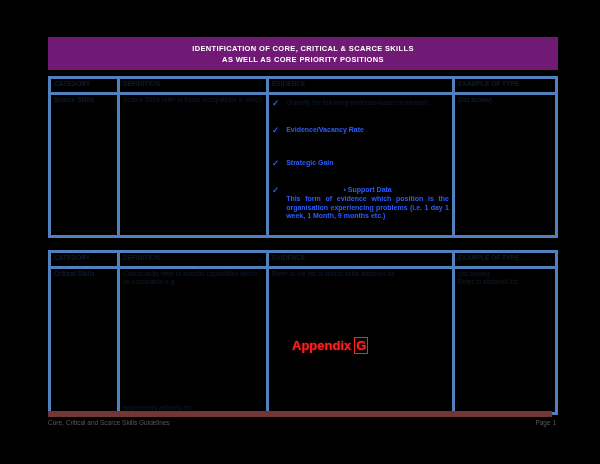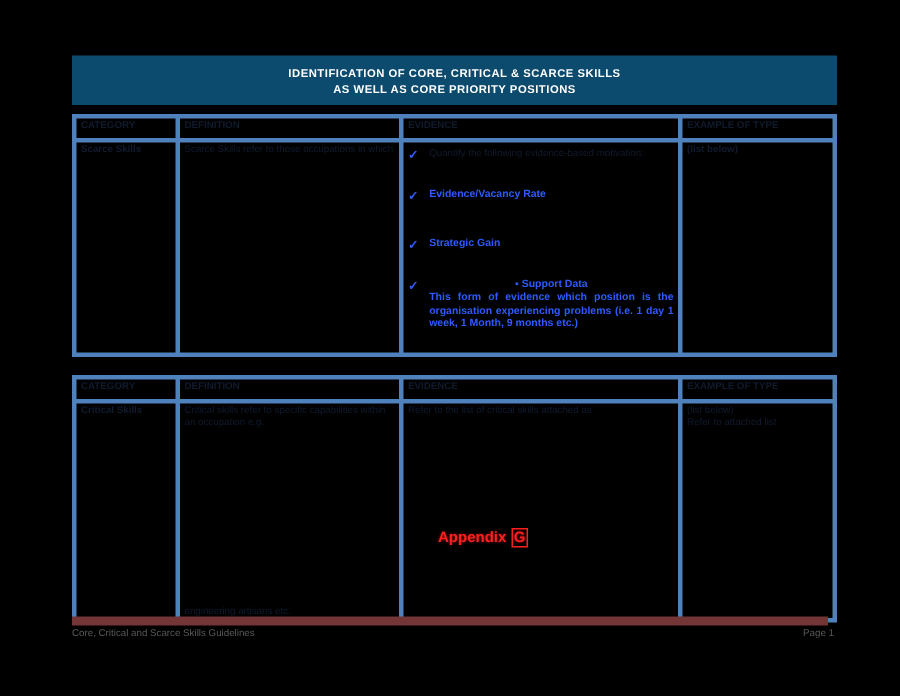--- a/index.html
+++ b/index.html
@@ -4,21 +4,21 @@
 <style>
   html,body{margin:0;padding:0;}
   body{
     width:600px;height:464px;background:#000;position:relative;overflow:hidden;
     font-family:"Liberation Sans",sans-serif;
   }
   .page{position:absolute;inset:0;filter:blur(0.35px);}
   
   .banner{
     position:absolute;left:48px;top:37px;width:510px;height:33px;
-    background:#0c4a6e;color:#fff;display:flex;flex-direction:column;
+    background:#701a75;color:#fff;display:flex;flex-direction:column;
     align-items:center;justify-content:center;gap:2px;
     font-weight:bold;font-size:7.5px;letter-spacing:.35px;text-align:center;
   }
   
   .tbl{
     position:absolute;left:48px;width:510px;box-sizing:border-box;
     background:#4f81bd;display:grid;gap:3px;padding:3px;
     grid-template-columns:66px 146px 183px 100px;
   }
   .tbl1{top:76px;height:162px;grid-template-rows:13px 1fr;}
@@ -31,22 +31,22 @@
   
   .ev-item{display:flex;align-items:flex-start;gap:7px;}
   .ev-item .check{color:#2e5bff;font-weight:bold;font-size:8.5px;line-height:8px;flex:0 0 auto;}
   .ev-text-dark{color:#101b2e;font-size:6.5px;line-height:7.5px;}
   .ev-text-blue{color:#2e5bff;font-weight:bold;font-size:7px;line-height:8px;}
   .mt1{margin-top:3px}.mt2{margin-top:19px}.mt3{margin-top:25px}.mt4{margin-top:19px}
   .support .bullet{color:#2e5bff;font-weight:bold;font-size:7px;text-align:center;margin-bottom:2px;}
   .support .para{color:#2e5bff;font-weight:bold;font-size:7px;line-height:8.5px;text-align:justify;}
   
   .appendix{
-    margin-top:75px;margin-left:20px;display:inline-block;
-    color:#ff1f1f;font-weight:bold;font-size:10px;
+    margin-top:60px;margin-left:20px;display:inline-block;
+    color:#ff1f1f;font-weight:bold;font-size:13px;
     text-shadow:0 0 2px rgba(255,30,30,.65);
   }
   .appendix .g-box{border:1px solid #ff1f1f;padding:0 1px;margin-left:3px;}
   
   .footer-bar{position:absolute;left:48px;top:411px;width:504px;height:6px;background:#733535;}
   .footer-row{
     position:absolute;left:48px;top:419px;width:508px;
     display:flex;justify-content:space-between;
     color:#595959;font-size:6.5px;
   }

